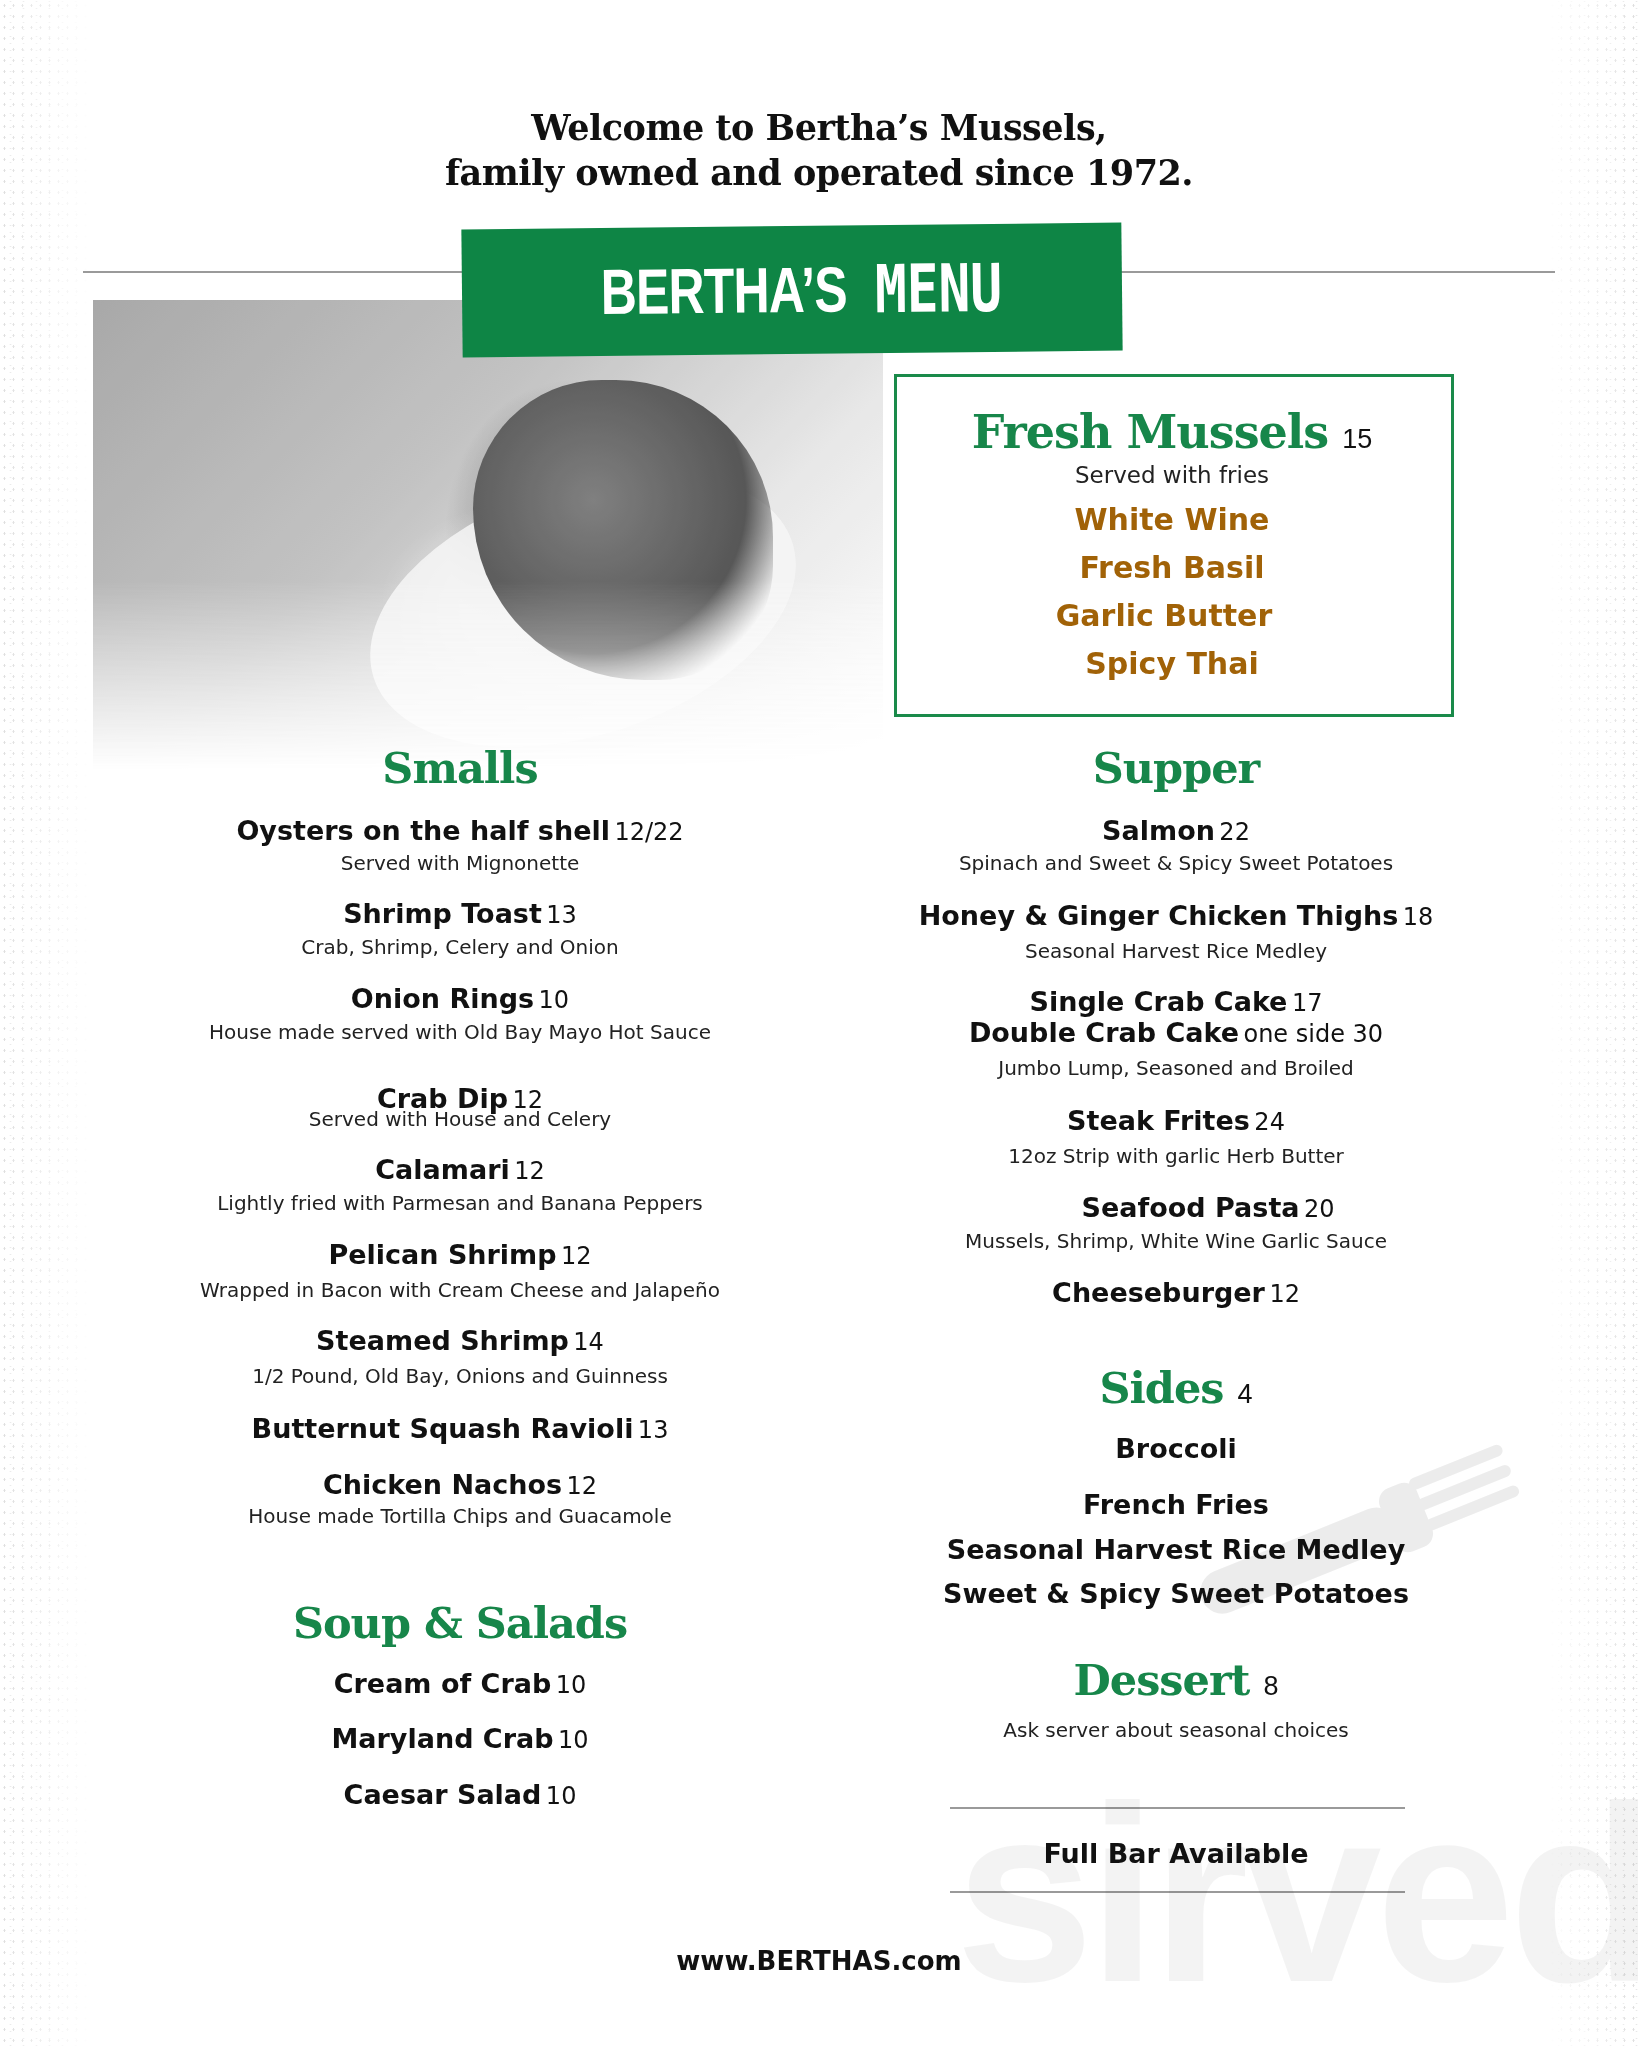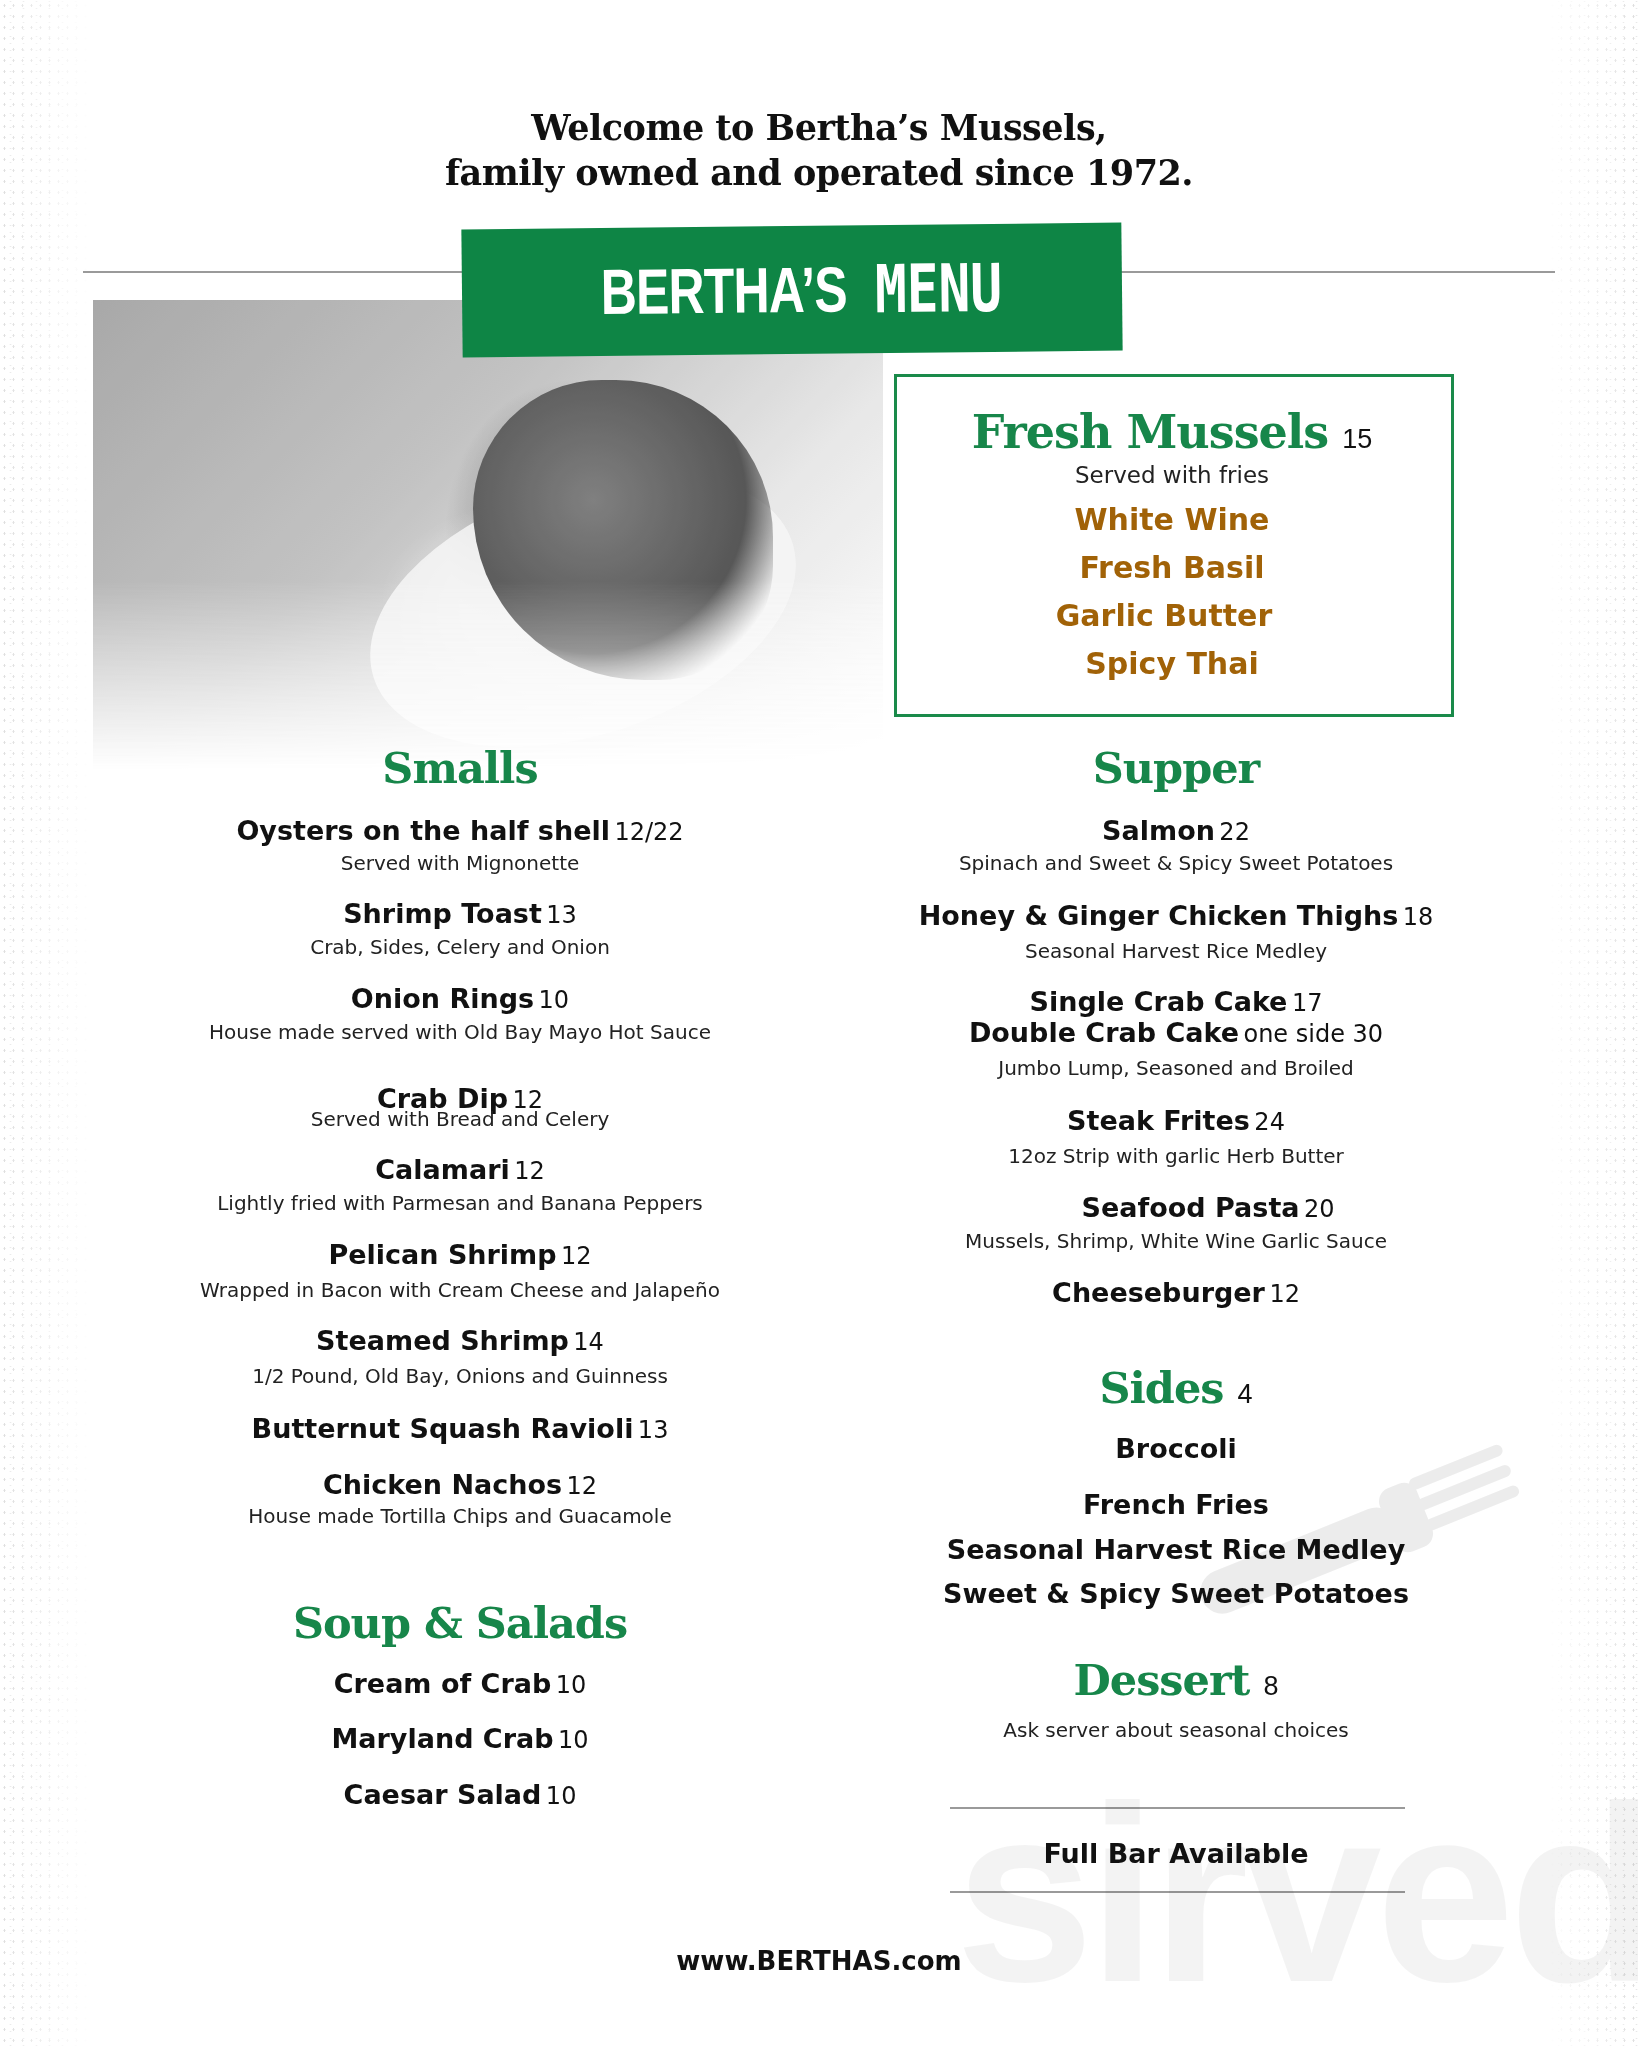--- a/index.html
+++ b/index.html
@@ -71,27 +71,27 @@
 <div class="abs center mv" style="left:1172px; top:550px;">Fresh Basil</div>
 <div class="abs center mv" style="left:1164px; top:598px;">Garlic Butter</div>
 <div class="abs center mv" style="left:1172px; top:646px;">Spicy Thai</div>
 
 <div class="abs center sec-head" style="left:460px; top:743px;">Smalls</div>
 
 <div class="abs center" style="left:460px; top:815px;"><span class="item">Oysters on the half shell</span> <span class="price">12/22</span></div>
 <div class="abs center desc" style="left:460px; top:851px;">Served with Mignonette</div>
 
 <div class="abs center" style="left:460px; top:898px;"><span class="item">Shrimp Toast</span> <span class="price">13</span></div>
-<div class="abs center desc" style="left:460px; top:935px;">Crab, Sides, Celery and Onion</div>
+<div class="abs center desc" style="left:460px; top:935px;">Crab, Shrimp, Celery and Onion</div>
 
 <div class="abs center" style="left:460px; top:983px;"><span class="item">Onion Rings</span> <span class="price">10</span></div>
 <div class="abs center desc" style="left:460px; top:1020px;">House made served with Old Bay Mayo Hot Sauce</div>
 
 <div class="abs center" style="left:460px; top:1068px;margin-top:15px;"><span class="item">Crab Dip</span> <span class="price">12</span></div>
-<div class="abs center desc" style="left:460px; top:1107px;">Served with Bread and Celery</div>
+<div class="abs center desc" style="left:460px; top:1107px;">Served with House and Celery</div>
 
 <div class="abs center" style="left:460px; top:1154px;"><span class="item">Calamari</span> <span class="price">12</span></div>
 <div class="abs center desc" style="left:460px; top:1191px;">Lightly fried with Parmesan and Banana Peppers</div>
 
 <div class="abs center" style="left:460px; top:1239px;"><span class="item">Pelican Shrimp</span> <span class="price">12</span></div>
 <div class="abs center desc" style="left:460px; top:1278px;">Wrapped in Bacon with Cream Cheese and Jalapeño</div>
 
 <div class="abs center" style="left:460px; top:1325px;"><span class="item">Steamed Shrimp</span> <span class="price">14</span></div>
 <div class="abs center desc" style="left:460px; top:1364px;">1/2 Pound, Old Bay, Onions and Guinness</div>
 

